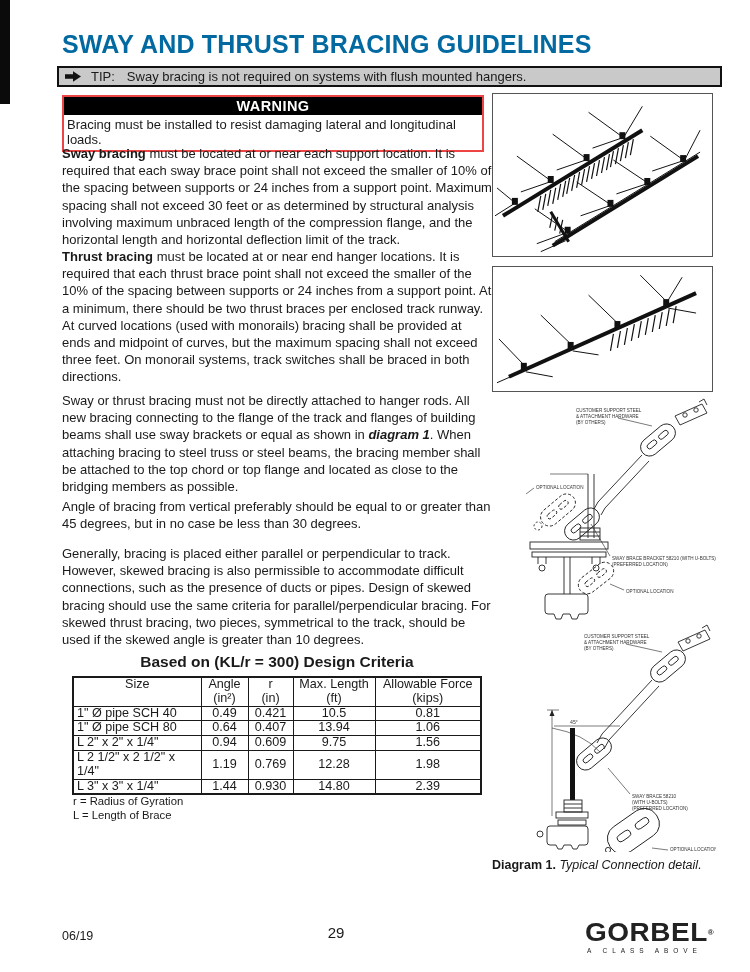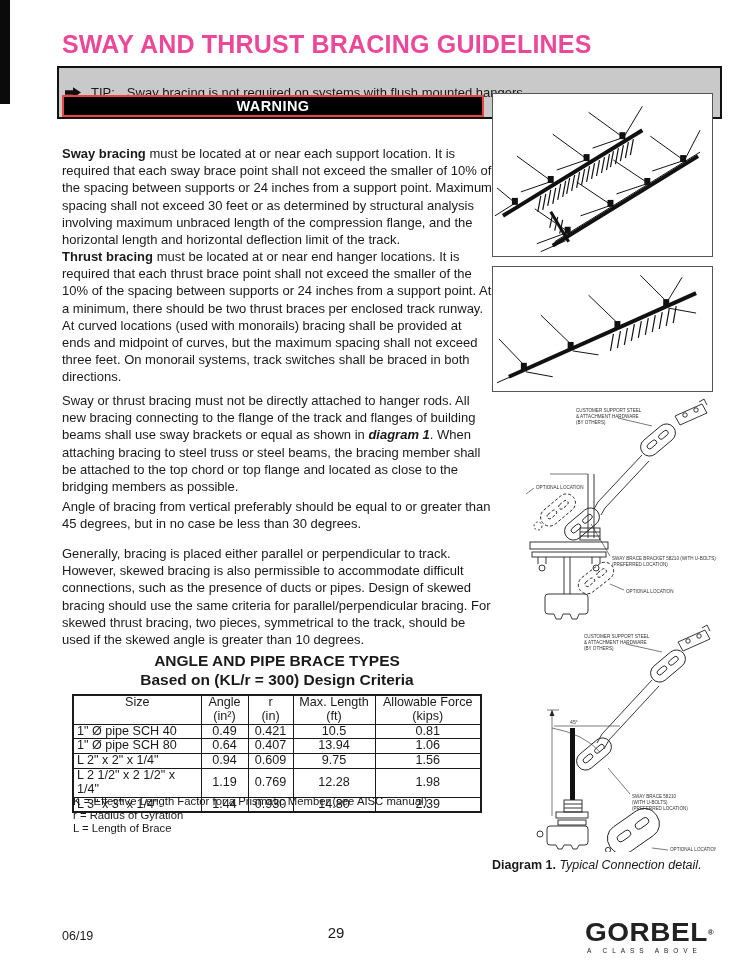--- a/index.html
+++ b/index.html
@@ -1,22 +1,22 @@
 <!DOCTYPE html>
 <html><head>
 <meta charset="utf-8">
 <style>
   html,body{margin:0;padding:0;}
   body{
     width:750px;height:972px;position:relative;background:#ffffff;
     font-family:"Liberation Sans", sans-serif;color:#1a1a1a;overflow:hidden;
   }
   .scan-strip{position:absolute;left:0;top:0;width:10px;height:104px;background:#0b0b0b;}
-  .page-title{position:absolute;left:62px;top:30px;margin:0;font-size:25px;font-weight:bold;color:#ec4899;letter-spacing:.2px;white-space:nowrap;}
-  .tipbar{position:absolute;left:57px;top:66px;width:649px;height:17px;background:#c9c9c9;border:2px solid #111;display:flex;align-items:center;padding:16px 6px;}
+  .page-title{position:absolute;left:62px;top:30px;margin:0;font-size:25px;font-weight:bold;color:#0369a1;letter-spacing:.2px;white-space:nowrap;}
+  .tipbar{position:absolute;left:57px;top:66px;width:649px;height:17px;background:#c9c9c9;border:2px solid #111;display:flex;align-items:center;padding:0 6px;}
   .tip-arrow{display:inline-flex;margin-right:10px;}
   .tip-label{font-size:13px;margin-right:12px;}
   .tip-text{font-size:13px;}
   .left-block{position:absolute;left:62px;width:430px;}
   .warning-box{top:95px;border:2px solid #ef4444;width:418px;}
   .warning-head{background:#000;color:#fff;text-align:center;font-size:14.5px;font-weight:bold;padding:1px 0;letter-spacing:.4px;}
   .warning-body{font-size:13px;padding:2px 3px 3px 3px;}
   .para{font-size:13px;line-height:17.2px;margin:0;}
   .p1{top:145px;} .p2{top:248px;} .p3{top:392px;} .p4{top:498px;} .p5{top:545px;}
   .bold{font-weight:bold;} .boldital{font-weight:bold;font-style:italic;}
@@ -57,34 +57,34 @@
     <svg width="16" height="11" viewBox="0 0 16 11">
         <path d="M0,3.2 h8 V0.2 l8,5.3 -8,5.3 V7.8 h-8 z" fill="#111"></path>
       </svg>
   </span>
   <span class="tip-label">TIP:</span>
   <span class="tip-text">Sway bracing is not required on systems with flush mounted hangers.</span>
 </div>
 
 <div class="left-block warning-box">
   <div class="warning-head">WARNING</div>
+  <div class="warning-body">Bracing must be installed to resist damaging lateral and longitudinal loads.</div>
 </div>
 
 <p class="left-block para p1"><span class="bold">Sway bracing</span><span> must be located at or near each support location.  It is required that each sway brace point shall not exceed the smaller of 10% of the spacing between supports or 24 inches from a support point.  Maximum spacing shall not exceed 30 feet or as determined by structural analysis involving maximum unbraced length of the compression flange, and the horizontal length and horizontal deflection limit of the track.</span></p>
 
 <p class="left-block para p2"><span class="bold">Thrust bracing</span><span> must be located at or near end hanger locations.  It is required that each thrust brace point shall not exceed the smaller of the 10% of the spacing between supports or 24 inches from a support point. At a minimum, there should be two thrust braces per enclosed track runway. At curved locations (used with monorails) bracing shall be provided at ends and midpoint of curves, but the maximum spacing shall not exceed three feet. On monorail systems, track switches shall be braced in both directions.</span></p>
 
 <p class="left-block para p3"><span>Sway or thrust bracing must not be directly attached to hanger rods.  All new bracing connecting to the flange of the track and flanges of building beams shall use sway brackets or equal as shown in </span><span class="boldital">diagram 1</span><span>.  When attaching bracing to steel truss or steel beams, the bracing member shall be attached to the top chord or top flange and located as close to the bridging members as possible.</span></p>
 
 <p class="left-block para p4">Angle of bracing from vertical preferably should be equal to or greater than 45 degrees, but in no case be less than 30 degrees.</p>
 
 <p class="left-block para p5">Generally, bracing is placed either parallel or perpendicular to track. However, skewed bracing is also permissible to accommodate difficult connections, such as the presence of ducts or pipes.  Design of skewed bracing should use the same criteria for parallel/perpendicular bracing. For skewed thrust bracing, two pieces, symmetrical to the track, should be used if the skewed angle is greater than 10 degrees.</p>
 
 <div class="left-block table-section">
-  <div class="table-title">ANGLE AND PIPE BRACE TYPES</div>
   <div class="table-subtitle">Based on (KL/r = 300) Design Criteria</div>
   <table class="brace">
     <colgroup>
         <col style="width:128px">
         <col style="width:47px">
         <col style="width:45px">
         <col style="width:82px">
         <col style="width:106px">
       </colgroup>
     <thead>
@@ -145,21 +145,20 @@
         <td>1.44</td>
         <td>0.930</td>
         <td>14.80</td>
         <td>2.39</td>
       </tr>
     </tbody>
   </table>
 </div>
 
 <div class="left-block notes" style="position:absolute;">
-  <div>K = Effective Length Factor for a Prismatic Member (see AISC manual)</div>
   <div>r = Radius of Gyration</div>
   <div>L = Length of Brace</div>
 </div>
 
 <div class="diag-box box1">
   <svg width="219" height="162" viewBox="0 0 220 162">
     <g stroke="#111" fill="none" stroke-width="1">
       <line x1="10" y1="122" x2="150" y2="36" stroke-width="4"></line>
       <line x1="60" y1="152" x2="206" y2="62" stroke-width="4"></line>
       <line x1="62" y1="148" x2="208" y2="58" stroke-width="1"></line>

